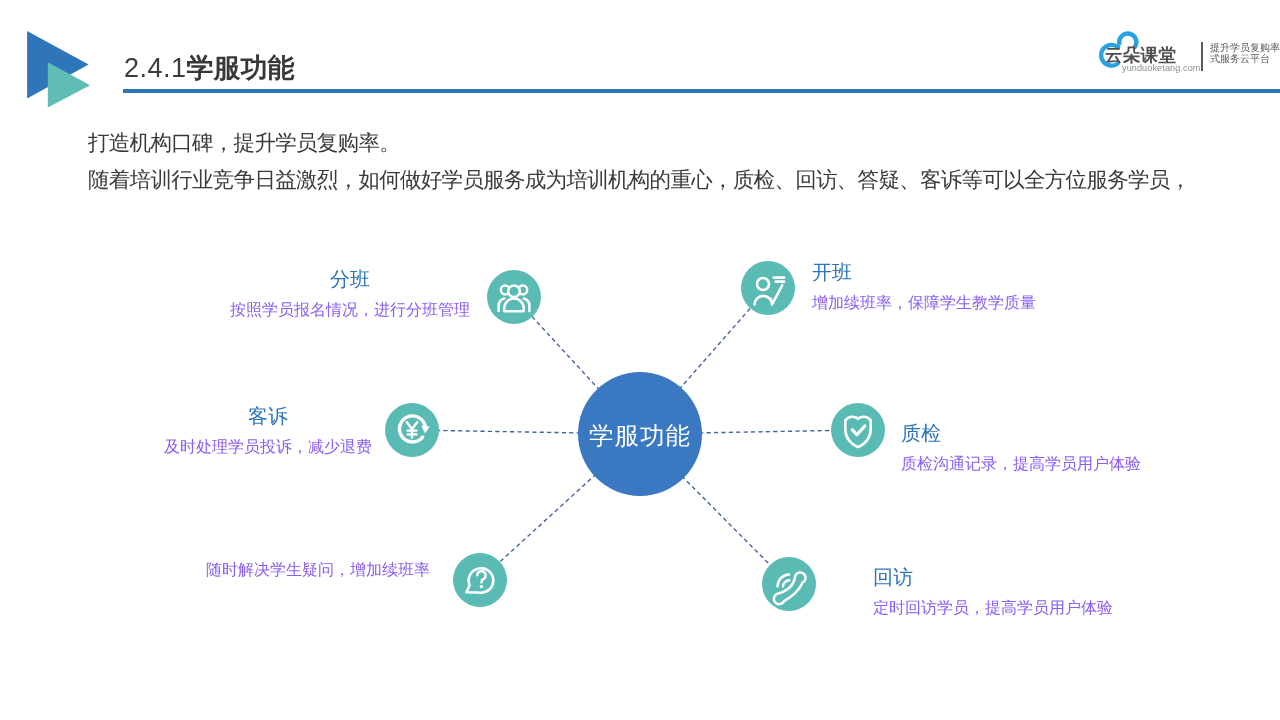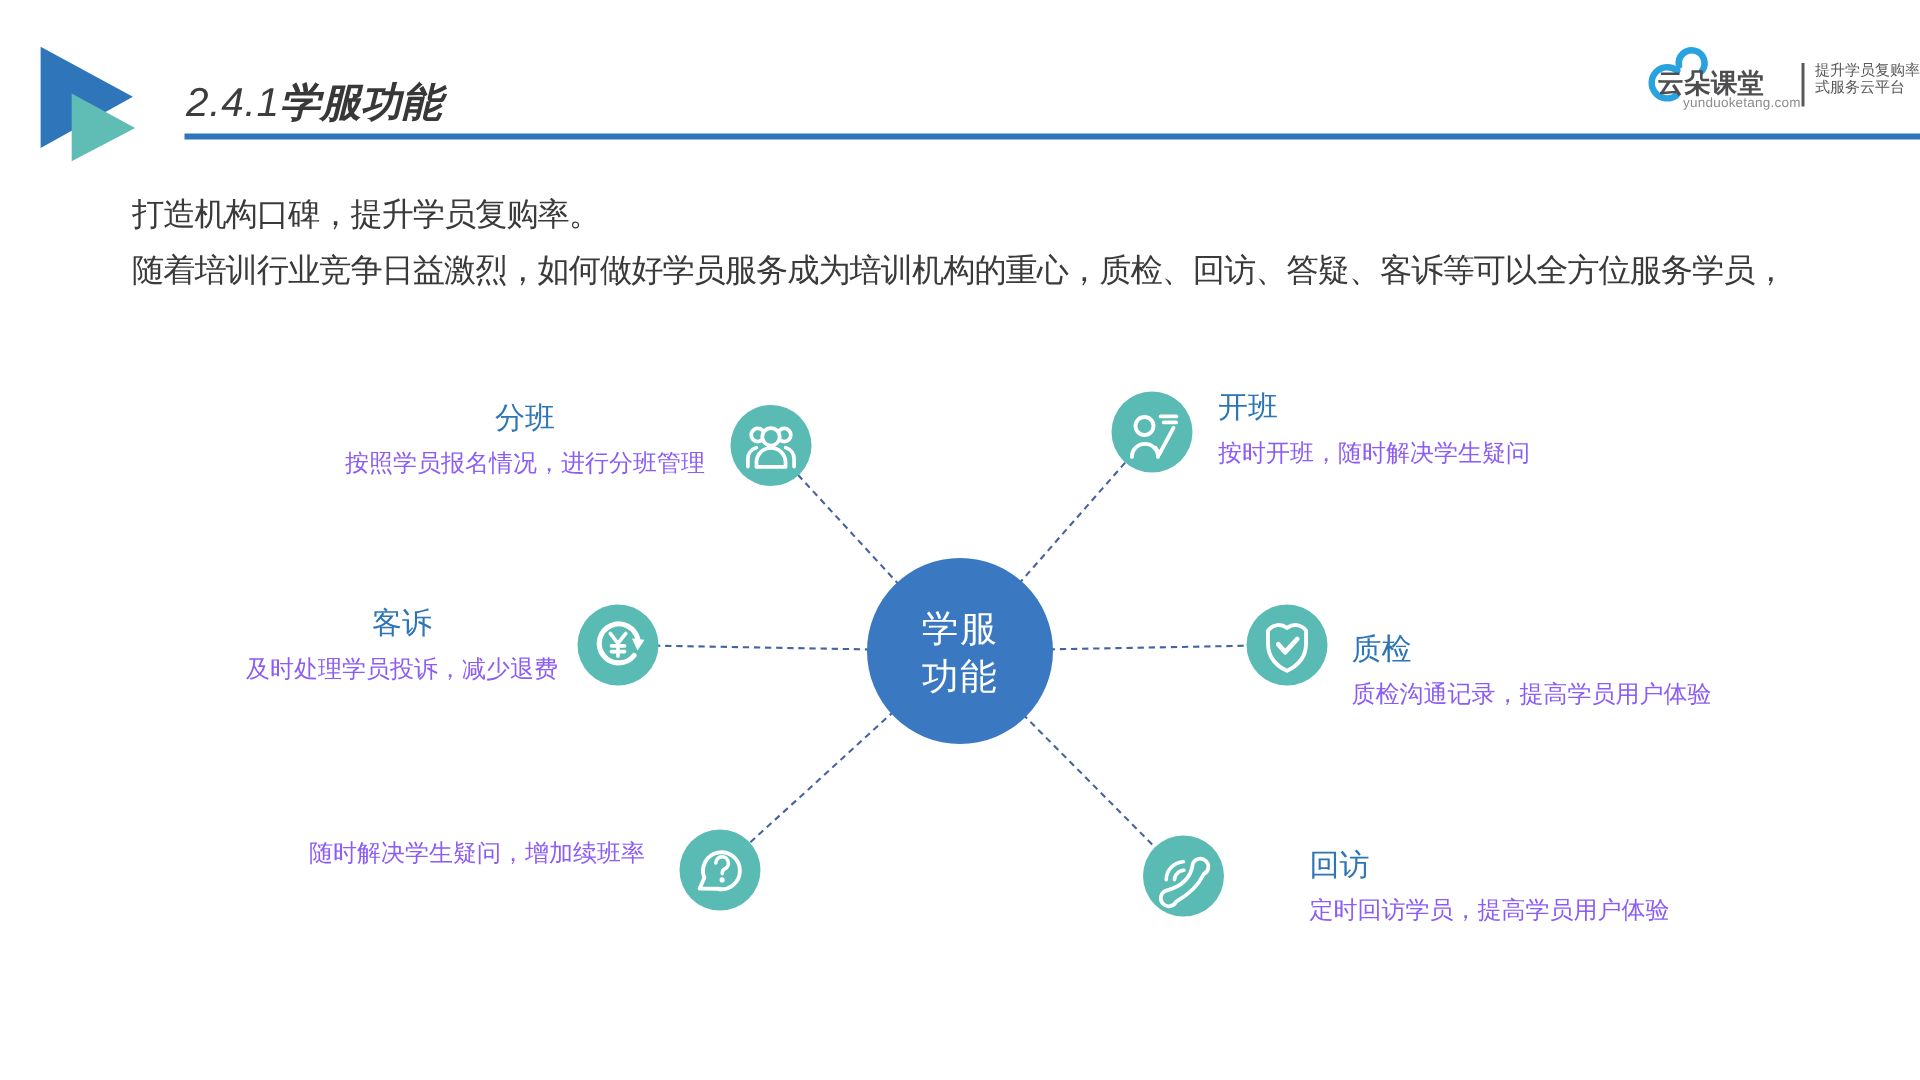--- a/index.html
+++ b/index.html
@@ -3,21 +3,21 @@
 <meta charset="utf-8">
 <style>
   html,body{margin:0;padding:0;}
   body{width:1280px;height:720px;overflow:hidden;background:#ffffff;
        font-family:"Liberation Sans",sans-serif;}
   .slide{position:relative;width:1280px;height:720px;background:#ffffff;}
 
   
   .tri-logo{position:absolute;left:24px;top:28px;}
   .page-title{position:absolute;left:124px;top:51px;height:34px;line-height:34px;
-       font-size:27px;color:#3d3d3d;white-space:nowrap;font-style:italic;}
+       font-size:27px;color:#3d3d3d;white-space:nowrap;}
   .page-title .num{font-weight:400;letter-spacing:0.5px;}
   .page-title .zh{font-weight:700;color:#383838;}
   .title-rule{position:absolute;left:123px;top:89px;width:1157px;height:4px;background:#2e75ba;}
 
   
   .brand{position:absolute;left:1094px;top:26px;width:180px;height:54px;}
   .brand-cloud{position:absolute;left:0;top:0;}
   .brand-name{position:absolute;left:11px;top:17px;font-size:17.5px;font-weight:700;
        color:#4e4e50;letter-spacing:0.3px;white-space:nowrap;}
   .brand-domain{position:absolute;left:28px;top:37px;font-size:9px;color:#8c8c8c;
@@ -27,21 +27,21 @@
        color:#58575a;white-space:nowrap;}
 
   
   .intro{position:absolute;left:88px;top:125px;font-size:21.5px;line-height:37px;
        color:#3a3a3a;letter-spacing:-0.7px;}
   .intro p{margin:0;white-space:nowrap;}
 
   
   .diagram-lines{position:absolute;left:0;top:0;width:1280px;height:720px;}
   .hub{position:absolute;left:578px;top:372px;width:124px;height:124px;border-radius:50%;
-       background:#3a79c1;display:flex;flex-direction:column;align-items:center;justify-content:center;}
+       background:#3a79c1;display:flex;align-items:center;justify-content:center;}
   .hub span{color:#ffffff;font-size:24.5px;line-height:29px;letter-spacing:1px;margin-top:3px;}
   .node-circle{position:absolute;width:54px;height:54px;border-radius:50%;background:#5abab4;}
   .node-circle svg{position:absolute;left:0;top:0;}
   .node-text{position:absolute;}
   .node-text.right-side{text-align:left;}
   .node-text.left-side{text-align:center;}
   .node-label{margin:0;font-size:20px;line-height:26px;color:#2e75b6;white-space:nowrap;}
   .node-desc{margin:7px 0 0 0;font-size:16px;line-height:22px;color:#8b5cf6;
        letter-spacing:0px;white-space:nowrap;}
 </style>
@@ -116,21 +116,21 @@
         <circle cx="22" cy="23" r="6"></circle>
         <path d="M13.6,43.6 a8.7,8.7 0 0 1 17.4,0"></path>
         <path d="M32.8,16.6 h10.4"></path>
         <path d="M34.8,20.6 h8.2"></path>
         <path d="M29.4,37.6 l2.5,4.2 l9.4,-17.6"></path>
       </g>
     </svg>
   </div>
   <div class="node-text right-side" style="left:812px;top:259px;">
     <p class="node-label">开班</p>
-    <p class="node-desc">按时开班，随时解决学生疑问</p>
+    <p class="node-desc">增加续班率，保障学生教学质量</p>
   </div>
 
   <div class="node-circle" style="left:385px;top:403px;">
     <svg width="54" height="54" viewBox="0 0 54 54">
       <g stroke="#ffffff" fill="none" stroke-width="2.4" stroke-linecap="round" stroke-linejoin="round">
         <path d="M 40.3 23.7 A 13 13 0 1 0 37.7 34.0" stroke-width="3.4"></path>
         <path d="M21.8,19.3 l5.2,6.6 l5.2,-6.6"></path>
         <path d="M27,25.9 v8.6"></path>
         <path d="M22.6,27.6 h8.8"></path>
         <path d="M22.6,31.4 h8.8"></path>

